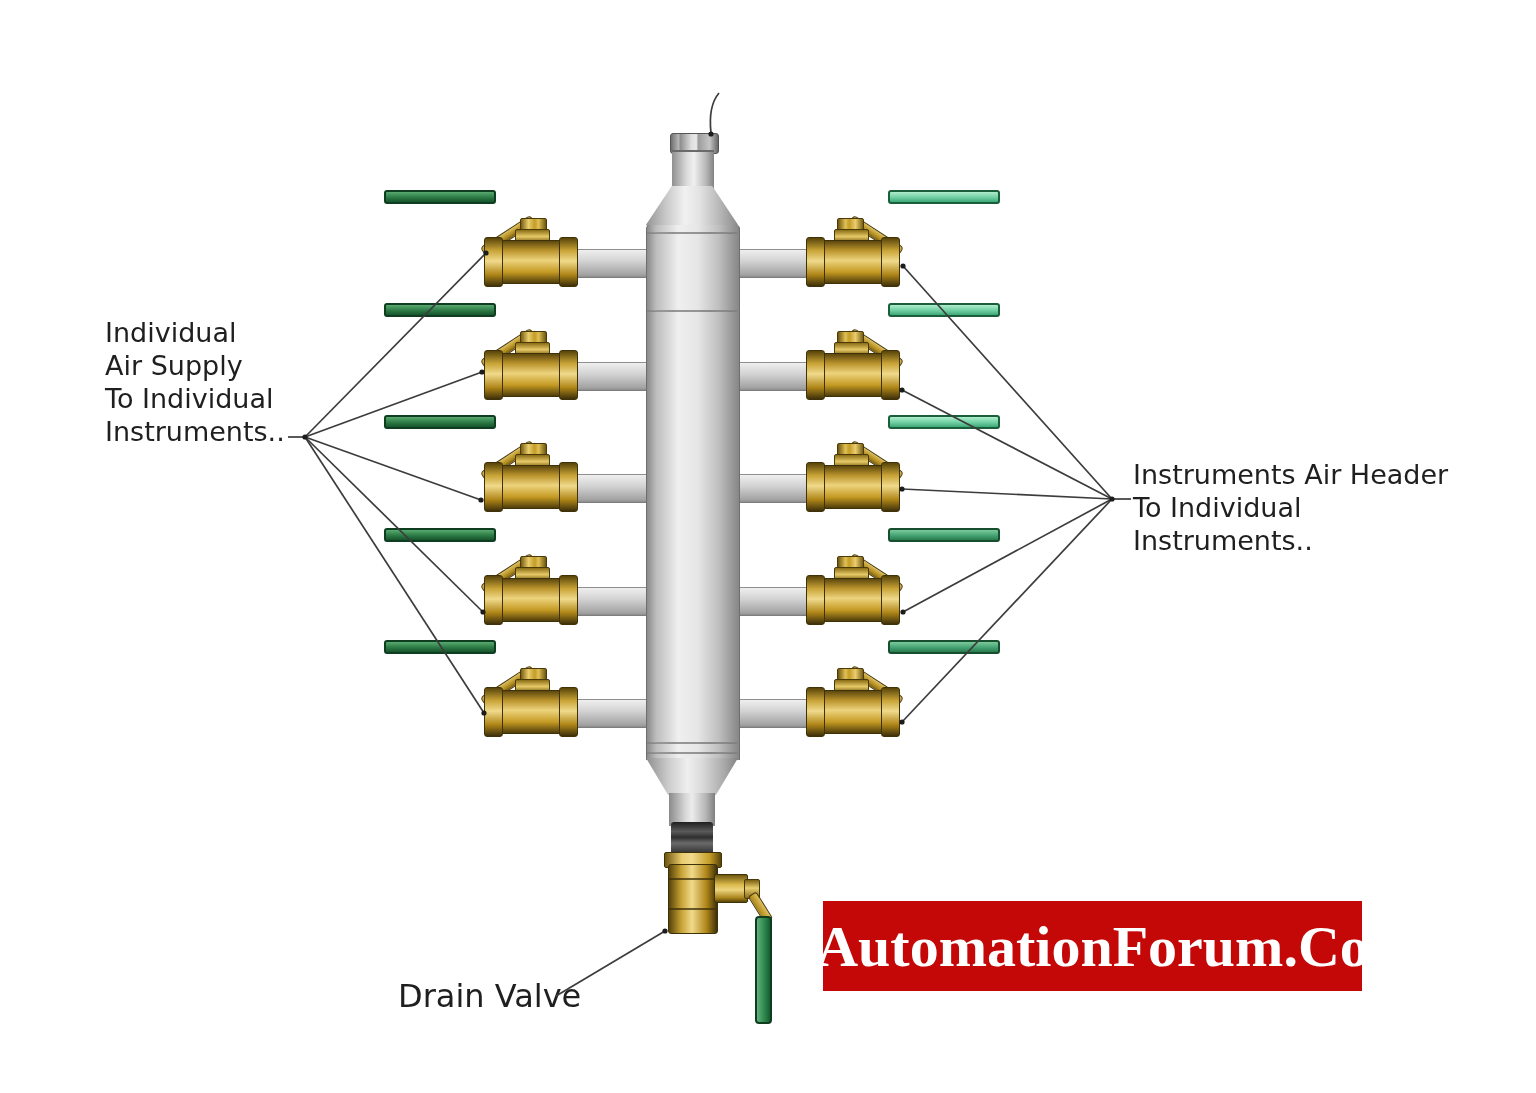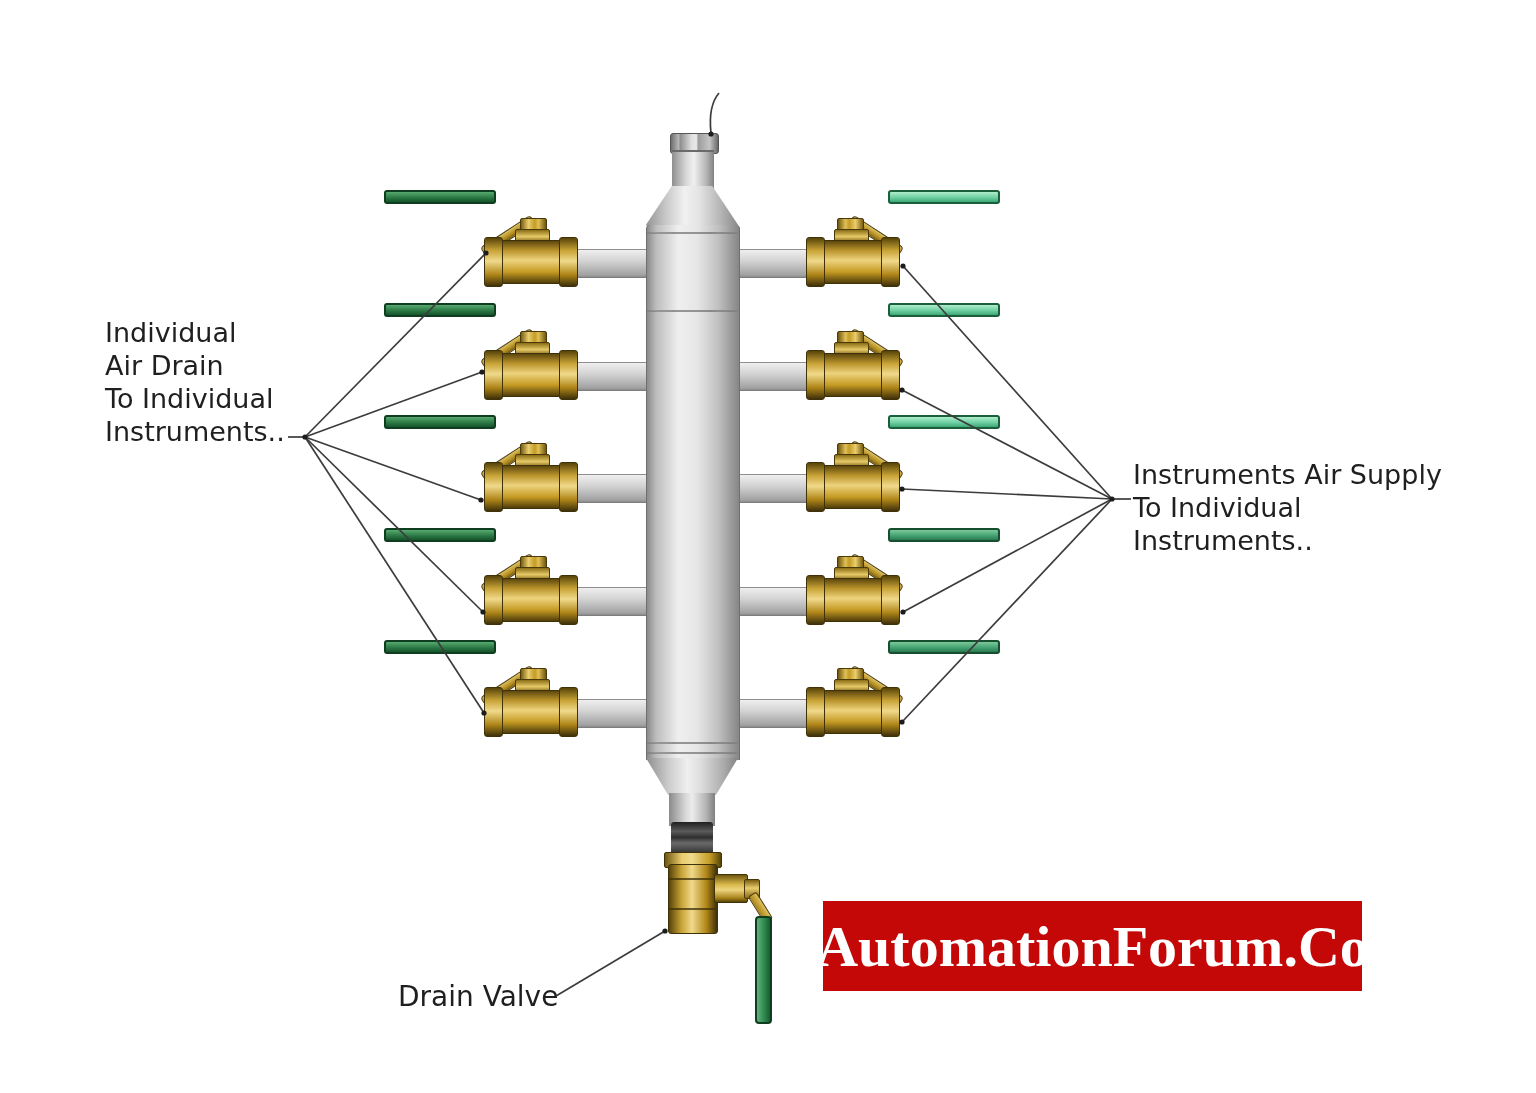--- a/index.html
+++ b/index.html
@@ -12,21 +12,21 @@
 
   
   .label{
     position:absolute;color:var(--label-text,#1f1f1f);
     font-size:27px;line-height:33px;letter-spacing:0px;z-index:4;
   }
   .label span{display:block;}
   #vent-label{left:723px;top:76px;font-size:28px;white-space:nowrap;}
   #left-supply-label{left:105px;top:316px;}
   #right-supply-label{left:1133px;top:458px;}
-  #drain-label{left:398px;top:980px;font-size:28px;}
+  #drain-label{left:398px;top:980px;font-size:32px;}
 
   
   #banner{
     position:absolute;left:823px;top:901px;width:539px;height:90px;
     background:var(--banner-red,#c40808);color:var(--banner-text,#ffffff);
     display:flex;align-items:center;justify-content:center;
     font-family:"Liberation Serif","DejaVu Serif",serif;font-weight:bold;
     font-size:58px;z-index:6;white-space:nowrap;
   }
 
@@ -324,27 +324,27 @@
       <circle cx="903" cy="612" r="2.6"></circle>
       <circle cx="902" cy="722" r="2.6"></circle>
       <circle cx="711" cy="134" r="2.6"></circle>
       <circle cx="665" cy="931" r="2.6"></circle>
     </g>
   </svg>
 
 
   <div class="label" id="left-supply-label">
     <span>Individual</span>
-    <span>Air Drain</span>
+    <span>Air Supply</span>
     <span>To Individual</span>
     <span>Instruments..</span>
   </div>
 
   <div class="label" id="right-supply-label">
-    <span>Instruments Air Supply</span>
+    <span>Instruments Air Header</span>
     <span>To Individual</span>
     <span>Instruments..</span>
   </div>
 
   <div class="label" id="drain-label">
     <span>Drain Valve</span>
   </div>
 
   <div id="banner">
     <span>AutomationForum.Co</span>

